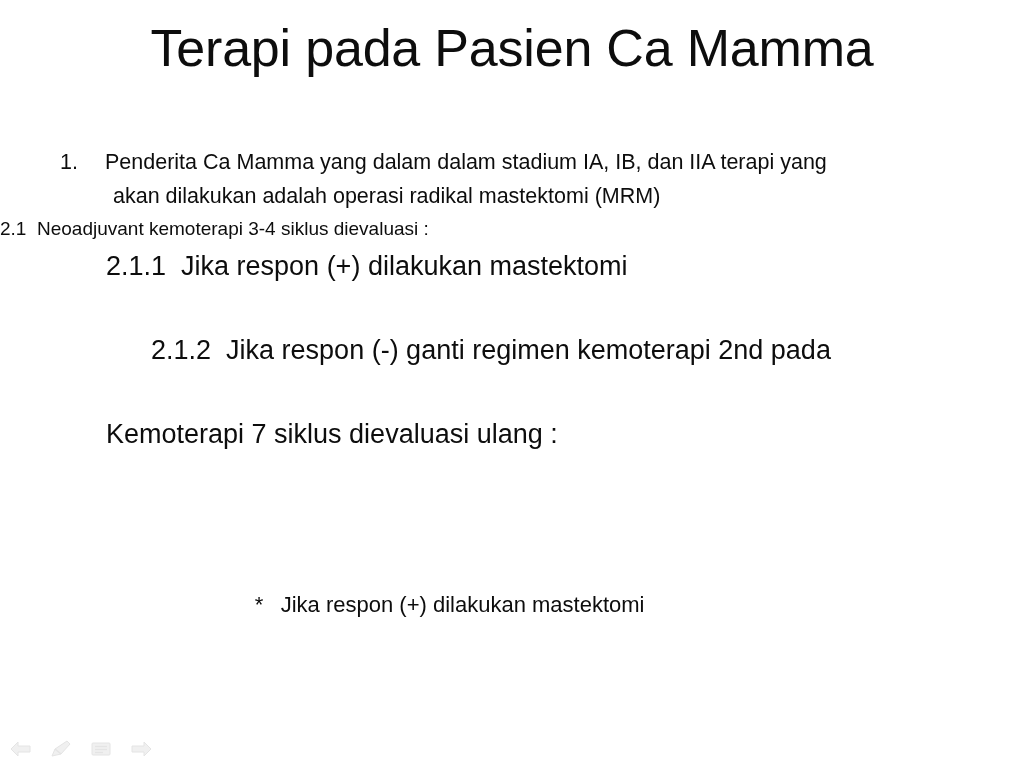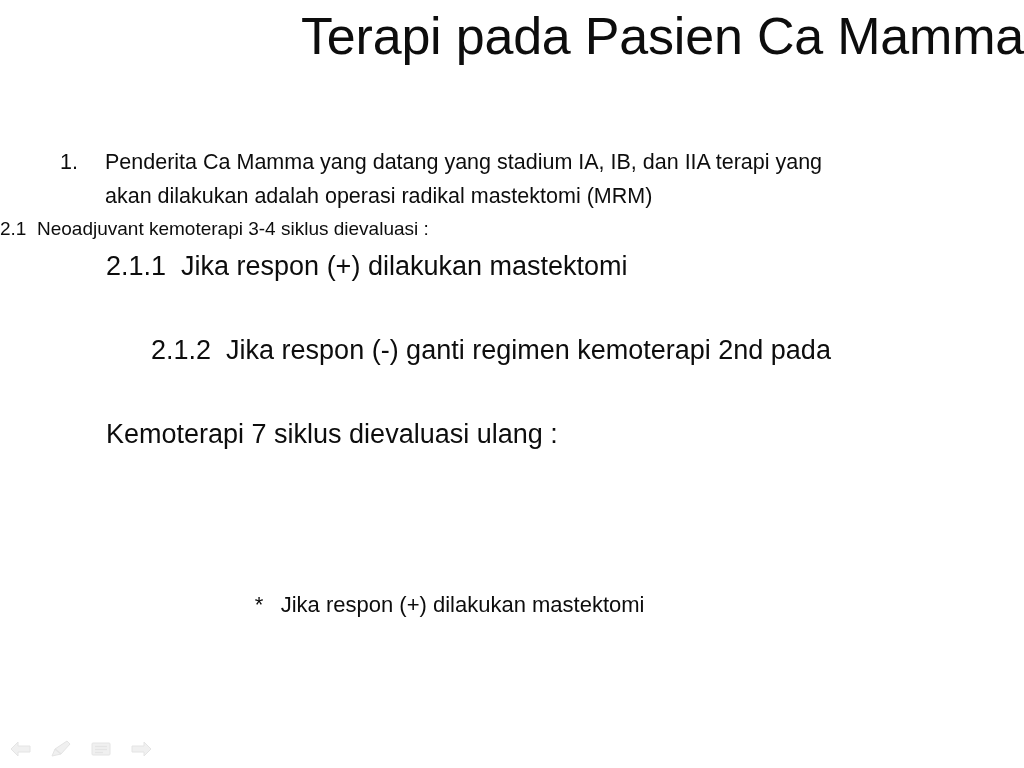--- a/index.html
+++ b/index.html
@@ -18,23 +18,23 @@
     width: 1024px;
     height: 768px;
     background: #ffffff;
     overflow: hidden;
   }
 
   
   #slide-title {
     position: absolute;
     left: 0;
-    top: 8px;
+    top: 20px;
     width: 1024px;
-    text-align: right;
+    text-align: center;
     font-size: 52px;
     font-weight: 400;
     line-height: 1.1;
     letter-spacing: -0.2px;
     color: #0d0d0d;
     white-space: nowrap;
   }
 
   
   #body-area {
@@ -60,21 +60,21 @@
     white-space: normal;
   }
   .num-item .marker {
     display: inline-block;
     width: 45px;
     text-indent: 0;
   }
   .num-item .cont {
     display: block;
     text-indent: 0;
-    margin-left: 0;
+    margin-left: 8px;
   }
 
   
   .sub-small {
     font-size: 19px;
     line-height: 32px;
   }
 
   
   .sub-large {
@@ -123,21 +123,21 @@
 </head>
 <body>
 
 <div id="slide">
 
   <div id="slide-title">Terapi pada Pasien Ca Mamma</div>
 
   <div id="body-area">
 
     <div class="line num-item">
-      <span class="marker">1.</span><span>Penderita Ca Mamma  yang datang yang stadium IA, IB, dan IIA terapi yang</span>
+      <span class="marker">1.</span><span>Penderita Ca Mamma  yang dalam dalam stadium IA, IB, dan IIA terapi yang</span>
       <span class="cont">akan dilakukan adalah operasi radikal mastektomi (MRM)</span>
     </div>
 
 
     <div class="line sub-small">2.1  Neoadjuvant kemoterapi 3-4 siklus dievaluasi :</div>
 
     <div class="line sub-large">2.1.1  Jika respon (+) dilakukan mastektomi</div>
 
     <div class="line sub-large">
       <span>2.1.2  Jika respon (-) ganti regimen kemoterapi 2nd pada</span>

